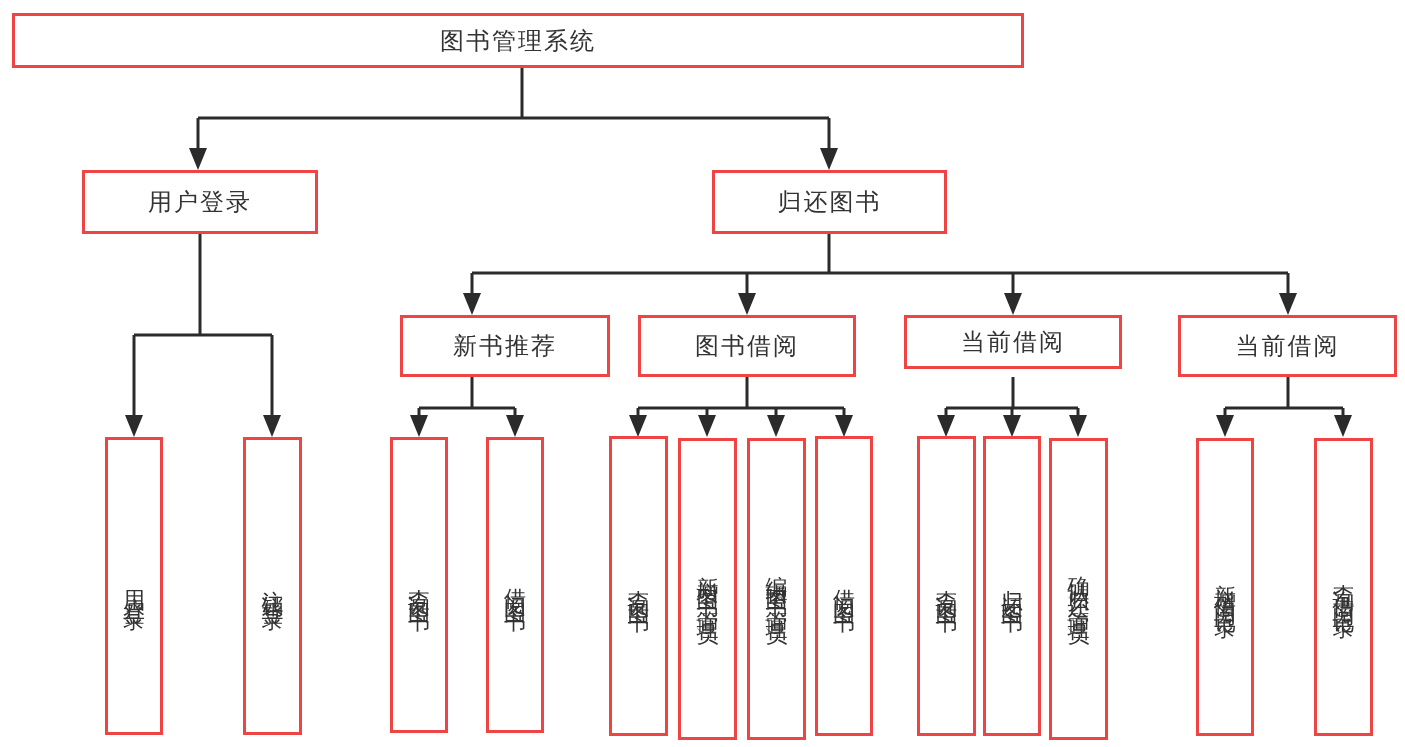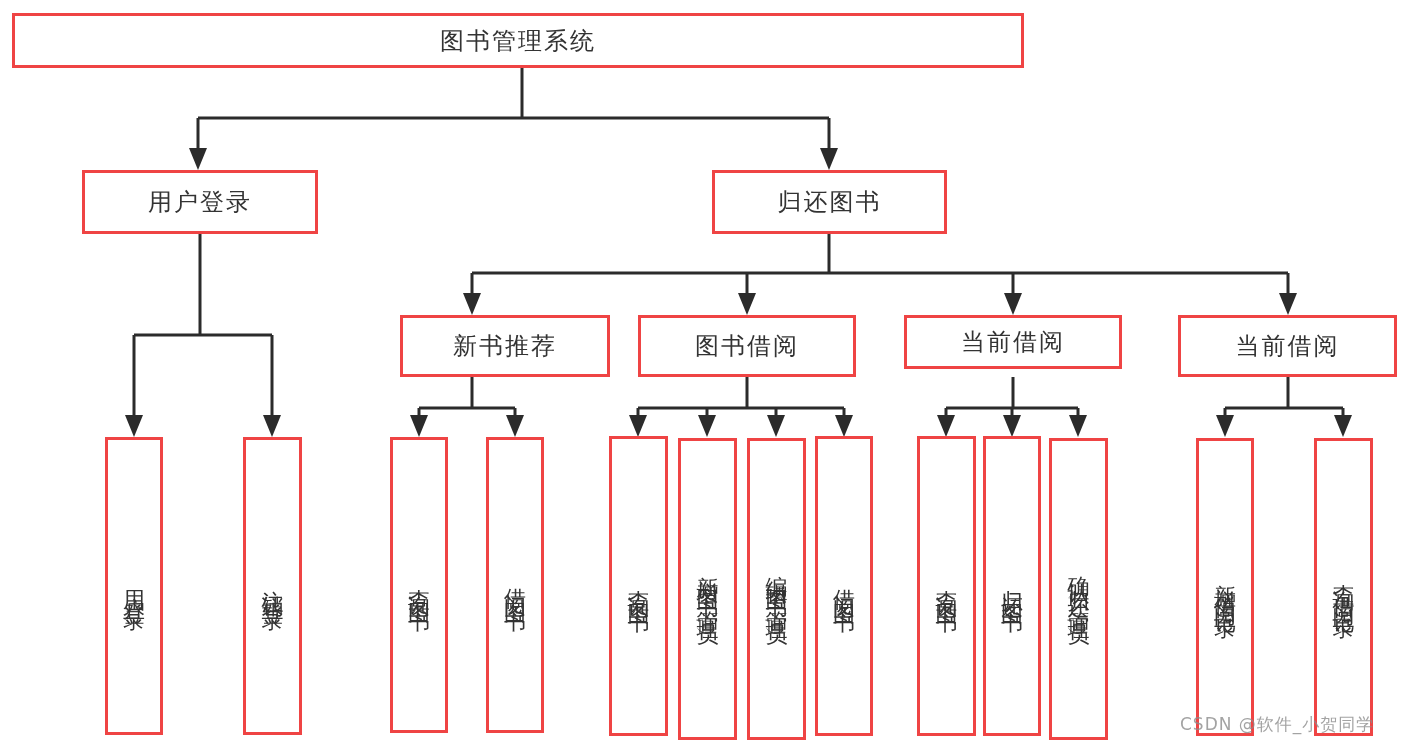--- a/index.html
+++ b/index.html
@@ -135,15 +135,14 @@
   <div class="box v" style="left:747px;top:438px;width:59px;height:302px;">编辑图书（管理员）</div>
   <div class="box v" style="left:815px;top:436px;width:58px;height:300px;">借阅图书</div>
 
   <div class="box v" style="left:917px;top:436px;width:59px;height:300px;">查询图书</div>
   <div class="box v" style="left:983px;top:436px;width:58px;height:300px;">归还图书</div>
   <div class="box v" style="left:1049px;top:438px;width:59px;height:302px;">确认归还（管理员）</div>
 
   <div class="box v" style="left:1196px;top:438px;width:58px;height:298px;">新增借阅记录</div>
   <div class="box v" style="left:1314px;top:438px;width:59px;height:298px;">查询借阅记录</div>
 
-  <div class="watermark">CSDN @软件_小贺同学</div>
 
 </div>
 
 </body></html>

